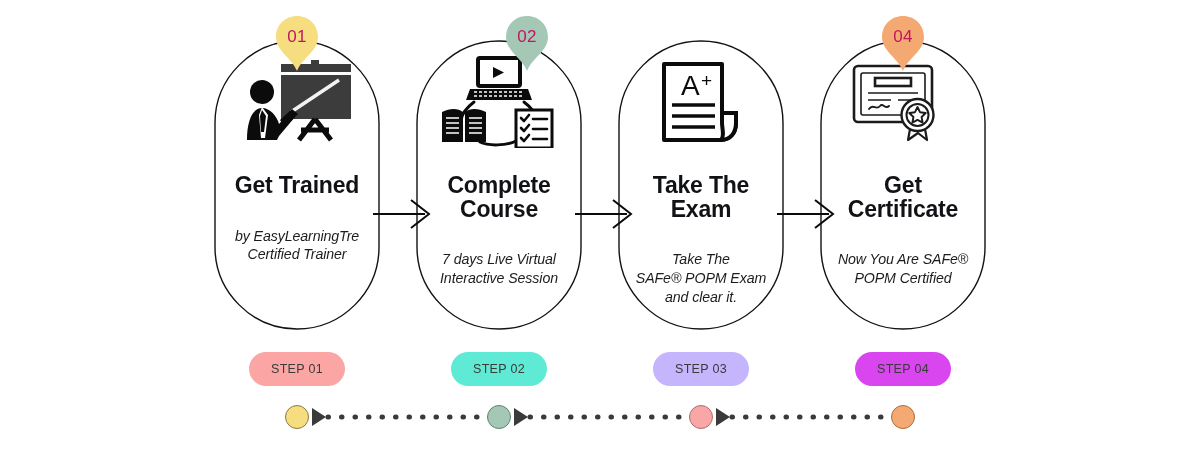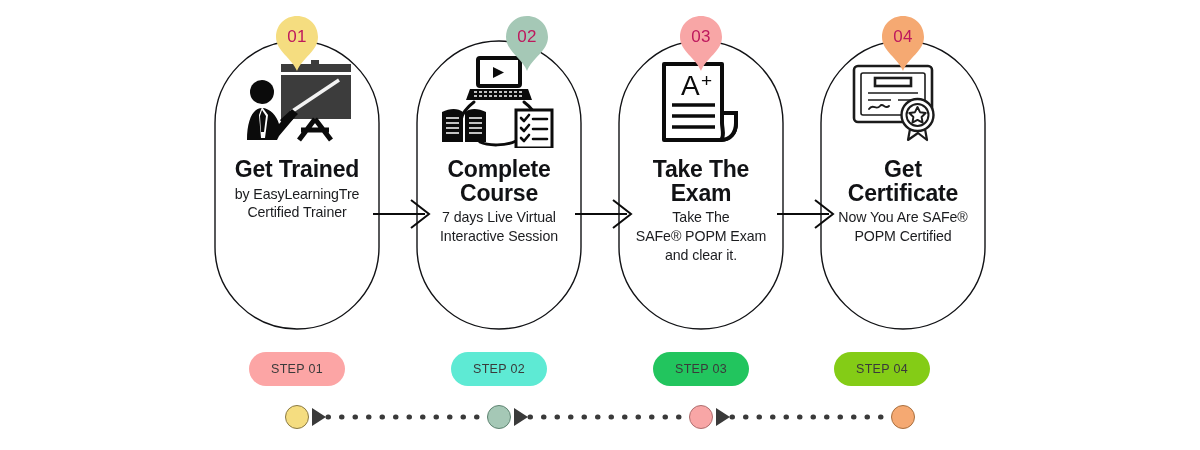--- a/index.html
+++ b/index.html
@@ -17,26 +17,26 @@
     position:absolute;left:0;right:0;top:0;bottom:0;
     display:flex;flex-direction:column;align-items:center;
     box-sizing:border-box;padding:0 2px;
   }
   .icon-wrap{
     height:118px;width:100%;display:flex;align-items:center;justify-content:center;
     padding-top:6px;box-sizing:border-box;
   }
   .card-title{
     font-size:23px;font-weight:bold;color:#111215;line-height:1.03;
-    text-align:center;letter-spacing:-.2px;margin:0;
+    text-align:center;letter-spacing:-.2px;margin:16px;
     white-space:pre-line;
   }
   .card-desc{
     font-size:14.2px;color:#1b1c1f;line-height:1.32;text-align:center;
-    margin-top:3px;white-space:pre-line;letter-spacing:-.1px;
+    margin-top:13px;white-space:pre-line;letter-spacing:-.1px;font-style:italic;
   }
 
   
   .pin{position:absolute;width:46px;height:58px;top:14px;z-index:6;}
   .pin-num{
     position:absolute;left:0;top:0;width:46px;height:46px;
     display:flex;align-items:center;justify-content:center;
     font-size:17px;color:#be185d;letter-spacing:.4px;
   }
 
@@ -180,26 +180,20 @@
     <div class="pin-num">01</div>
   </div>
 
   <div class="pin" style="left:504px">
     <svg width="46" height="58" viewBox="0 0 46 58">
       <path d="M23 57 C18 44 2 37 2 23 C2 11 11 2 23 2 C35 2 44 11 44 23 C44 37 28 44 23 57 Z" fill="#a5c8b6"></path>
     </svg>
     <div class="pin-num">02</div>
   </div>
 
-  <div class="pin" style="left:678px">
-    <svg width="46" height="58" viewBox="0 0 46 58">
-      <path d="M23 57 C18 44 2 37 2 23 C2 11 11 2 23 2 C35 2 44 11 44 23 C44 37 28 44 23 57 Z" fill="#f8a6a6"></path>
-    </svg>
-    <div class="pin-num">03</div>
-  </div>
 
   <div class="pin" style="left:880px">
     <svg width="46" height="58" viewBox="0 0 46 58">
       <path d="M23 57 C18 44 2 37 2 23 C2 11 11 2 23 2 C35 2 44 11 44 23 C44 37 28 44 23 57 Z" fill="#f5a972"></path>
     </svg>
     <div class="pin-num">04</div>
   </div>
 
   <div class="connector" style="left:373px">
     <svg width="66" height="36" viewBox="0 0 66 36">
@@ -212,22 +206,22 @@
     </svg>
   </div>
   <div class="connector" style="left:777px">
     <svg width="66" height="36" viewBox="0 0 66 36">
       <path d="M0 18 H52 M38 4 L56 18 L38 32" fill="none" stroke="#0b0b0b" stroke-width="2"></path>
     </svg>
   </div>
 
   <div class="chip" style="left:249px;background:#fca5a5">STEP 01</div>
   <div class="chip" style="left:451px;background:#5eead4">STEP 02</div>
-  <div class="chip" style="left:653px;background:#22c55e">STEP 03</div>
-  <div class="chip" style="left:834px;background:#84cc16">STEP 04</div>
+  <div class="chip" style="left:653px;background:#c4b5fd">STEP 03</div>
+  <div class="chip" style="left:855px;background:#d946ef">STEP 04</div>
 
   <svg id="timeline" viewBox="0 0 1200 40">
 
     <g stroke="#3a3a3a" stroke-width="5" stroke-linecap="round" stroke-dasharray="0.5 13">
       <line x1="328" y1="19" x2="492" y2="19"></line>
       <line x1="530" y1="19" x2="694" y2="19"></line>
       <line x1="732" y1="19" x2="892" y2="19"></line>
     </g>
 
     <path d="M312 10 L326 19 L312 28 Z" fill="#3a3a3a"></path>

